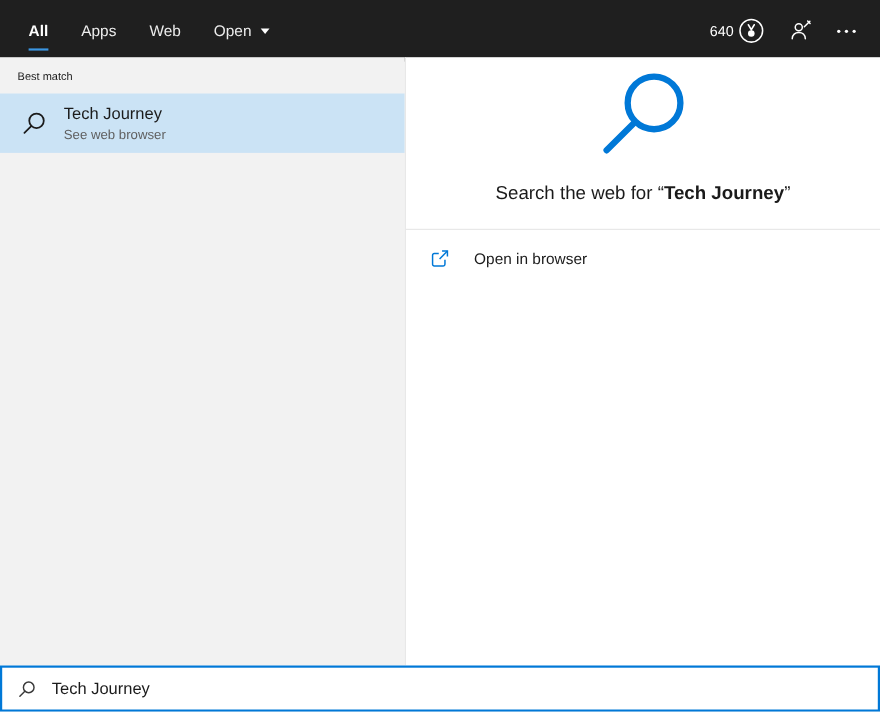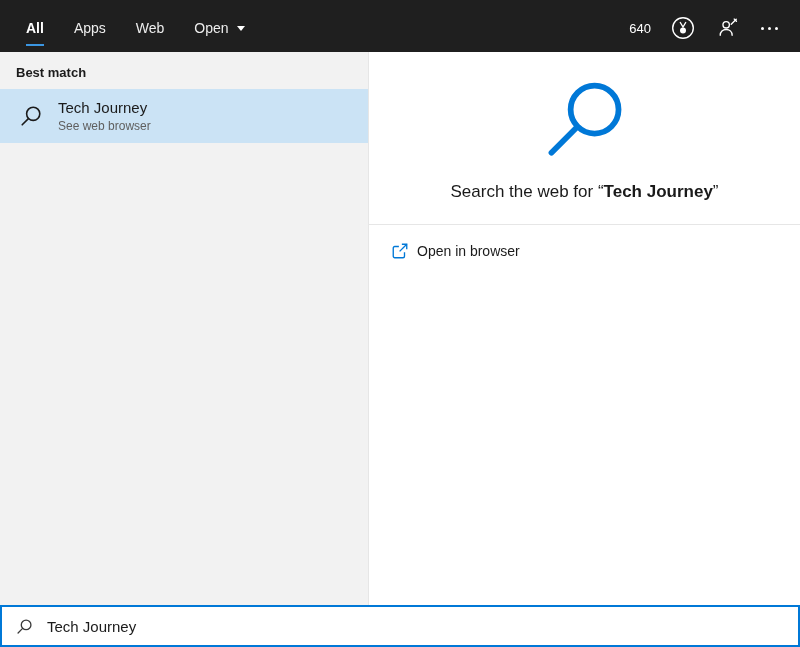--- a/index.html
+++ b/index.html
@@ -21,48 +21,48 @@
   .tab.selected::after {
     content:""; position:absolute; left:0; right:0; bottom:10px;
     height:2px; background:#3b96e2;
   }
   .caret {
     width:0; height:0; margin-left:8px;
     border-left:4.5px solid transparent; border-right:4.5px solid transparent;
     border-top:5.5px solid #ffffff;
   }
   .topbar-right { margin-left:auto; display:flex; align-items:center; gap:22px; padding-right:22px; }
-  .rewards { display:flex; align-items:center; gap:20px; color:#ffffff; font-size:13px; }
+  .rewards { display:flex; align-items:center; gap:4px; color:#ffffff; font-size:13px; }
   .iconbtn { display:flex; align-items:center; justify-content:center; }
   .dots { display:flex; gap:4px; align-items:center; }
   .dots i { width:3px; height:3px; border-radius:50%; background:#ffffff; }
 
   
   .left-panel {
     position:absolute; top:52px; left:0; width:368px; bottom:42px;
     background:#f2f2f2;
   }
-  .section-header { padding:13px 16px 9px 16px; font-size:13px; font-weight:bold; color:#1b1b1b; }
+  .section-header { padding:13px 16px 9px 16px; font-size:10px; font-weight:normal; color:#1b1b1b; }
   .result-item {
     height:54px; display:flex; align-items:center; gap:14px;
     padding-left:18px; background:#cbe3f5; cursor:default;
   }
   .result-meta .title { font-size:15px; color:#1b1b1b; }
   .result-meta .subtitle { font-size:12px; color:#5f5f5f; margin-top:3px; }
 
   .right-panel {
     position:absolute; top:52px; left:368px; right:0; bottom:42px;
     background:#ffffff; border-left:1px solid #e6e6e6;
   }
-  .preview-top { display:flex; flex-direction:column; align-items:center; padding-top:24px; }
+  .preview-top { display:flex; flex-direction:column; align-items:center; padding-top:8px; }
   .search-web-line { margin-top:14px; font-size:17px; color:#1a1a1a; }
   .search-web-line .bold { font-weight:bold; }
   .divider { height:1px; background:#e6e6e6; margin-top:22px; }
   .action-row {
-    display:flex; align-items:center; gap:8px;
+    display:flex; align-items:center; gap:22px;
     padding:17px 4px 0 22px; font-size:14px; color:#1b1b1b; cursor:default;
   }
 
   
   .searchbox {
     position:absolute; left:0; right:0; bottom:0; height:42px;
     background:#ffffff; border:2px solid #0078d7;
     display:flex; align-items:center; gap:13px; padding:0 13px;
   }
   .searchbox input {

